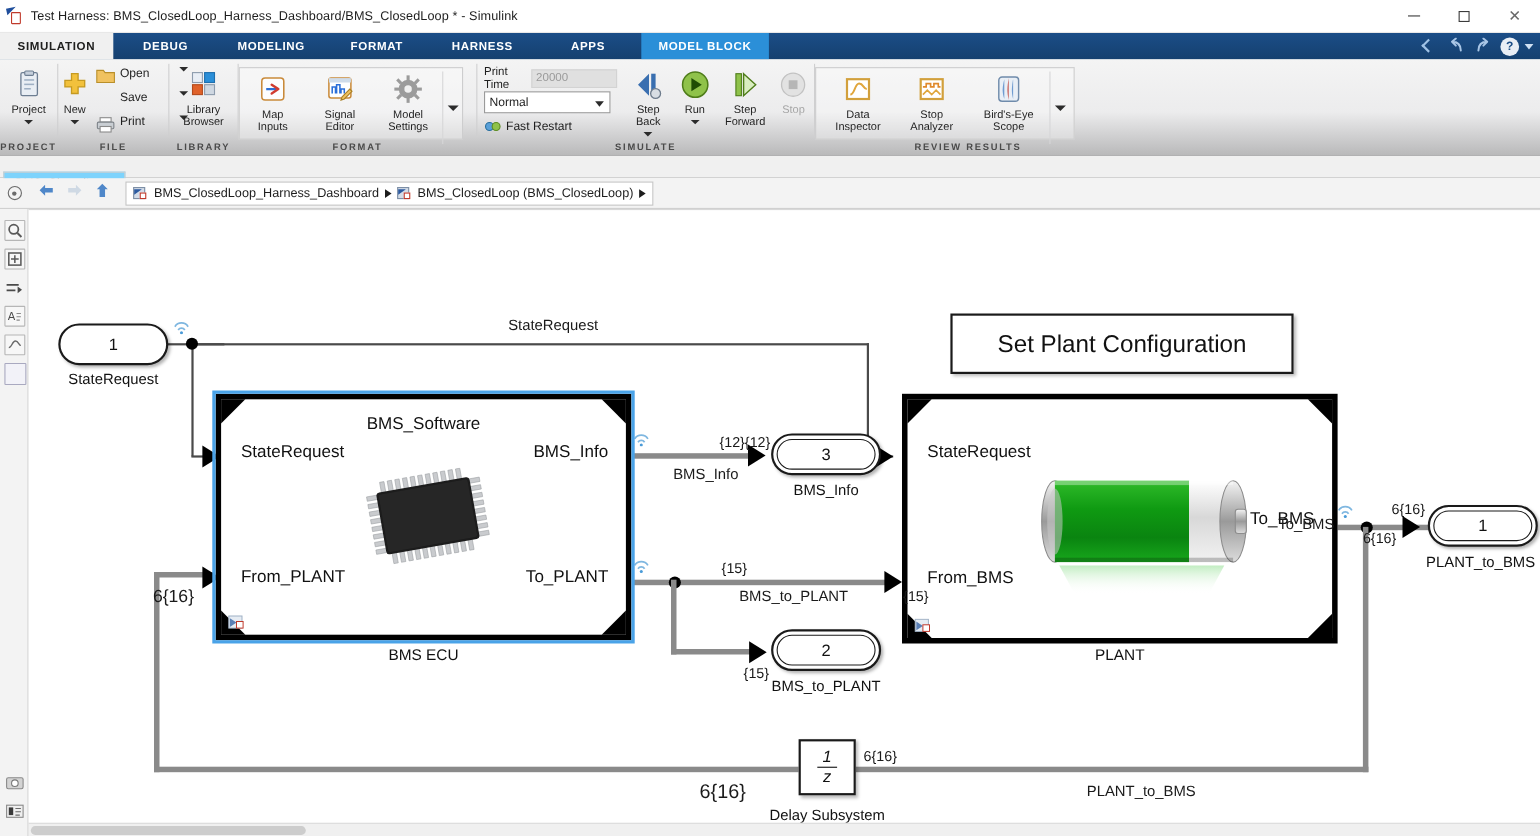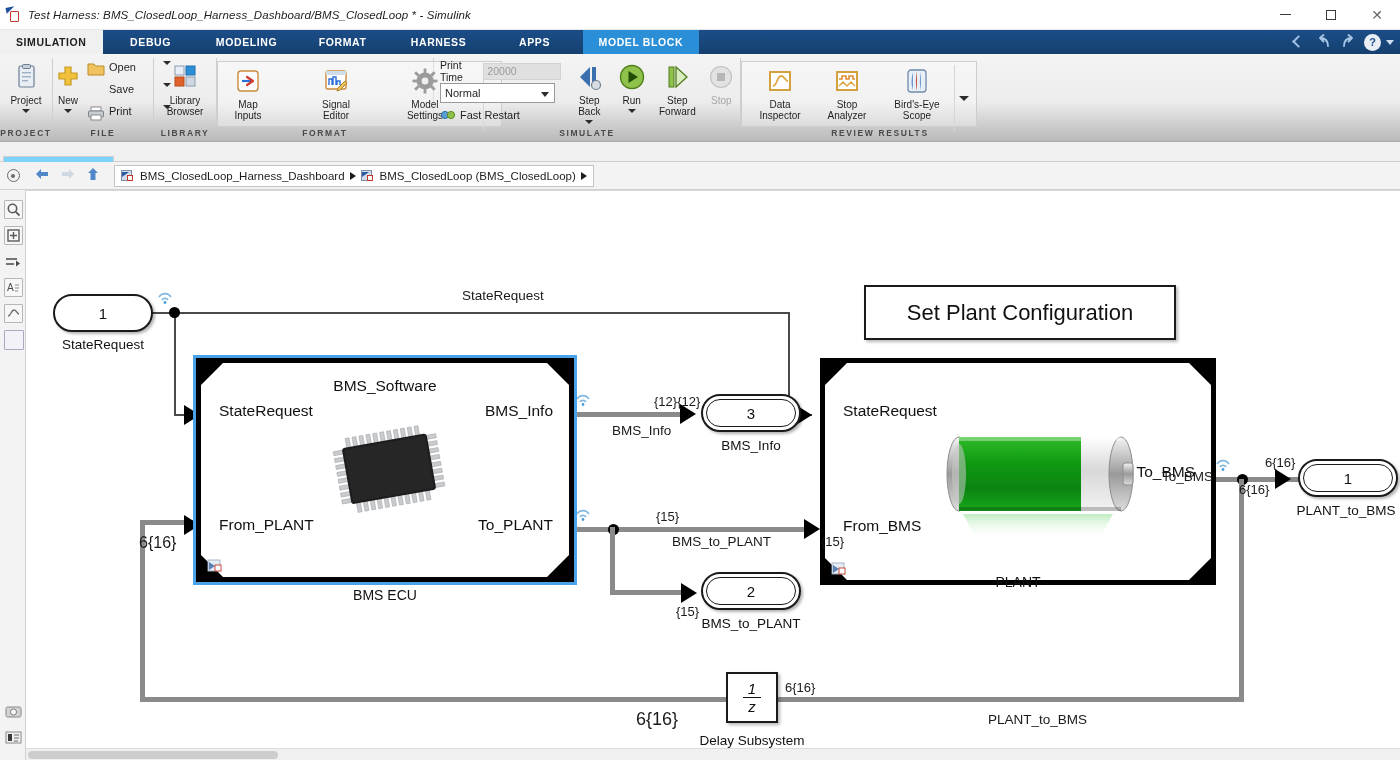--- a/index.html
+++ b/index.html
@@ -14,21 +14,21 @@
   .titlebar {
     position: absolute; left: 0; top: 0; width: 1400px; height: 30px;
     background: #ffffff; border-bottom: 1px solid #e8e8e8;
     display: flex; align-items: center;
   }
   .title-icon { width: 16px; height: 16px; margin: 0 6px 0 6px; position: relative; flex: none; }
   .title-icon .bird { position: absolute; left: 0; top: 0; width: 0; height: 0;
     border-left: 9px solid #1f4e9c; border-bottom: 6px solid transparent; transform: rotate(-12deg); }
   .title-icon .doc { position: absolute; left: 4px; top: 4px; width: 9px; height: 11px;
     background: #fff; border: 1.5px solid #c0392b; border-radius: 1px; }
-  .title-text { font-size: 11.5px; color: #1d1d1d; letter-spacing: 0.1px; font-style: italic; }
+  .title-text { font-size: 11.5px; color: #1d1d1d; letter-spacing: 0.1px; }
   .win-ctrls { margin-left: auto; display: flex; height: 30px; }
   .win-btn { width: 46px; height: 30px; display: flex; align-items: center; justify-content: center;
     color: #3b3b3b; font-size: 13px; }
   .win-btn .minus { width: 11px; height: 1px; background: #3b3b3b; }
   .win-btn .sq { width: 10px; height: 10px; border: 1px solid #3b3b3b; }
   .win-btn .xx { font-size: 14px; line-height: 1; color: #6a6a6a; font-family: "DejaVu Sans", sans-serif; }
 
   
   .tabstrip {
     position: absolute; left: 0; top: 30px; width: 1400px; height: 24px;
@@ -72,21 +72,21 @@
 
   .ic { width: 30px; height: 30px; position: relative; }
 
   .file-col { display: flex; flex-direction: column; justify-content: center; padding: 3px 4px 0 4px; gap: 2px; }
   .file-row { display: flex; align-items: flex-start; height: 20px; }
   .file-row .fl { font-size: 11px; color: #1f1f1f; margin-left: 4px; min-width: 44px; }
   .file-row .fcaret { width: 0; height: 0; border-left: 4px solid transparent; border-right: 4px solid transparent;
     border-top: 4px solid #2b2b2b; margin-left: 10px; }
 
   .prepare-box { border: 1px solid #cdcdce; background: rgba(255,255,255,0.35); height: 66px;
-    margin-top: 3px; display: flex; align-items: flex-start; gap: 27px; }
+    margin-top: 3px; display: flex; align-items: flex-start; }
   .rib-more { width: 18px; height: 66px; margin-top: 3px; display: flex; align-items: center; justify-content: center;
     border-left: 1px solid #d6d6d7; }
   .rib-more .cdown { width: 0; height: 0; border-left: 5px solid transparent; border-right: 5px solid transparent;
     border-top: 5px solid #2b2b2b; }
 
   .sim-col { padding: 4px 6px 0 6px; display: flex; flex-direction: column; gap: 3px; }
   .stoptime-row { display: flex; align-items: center; height: 18px; }
   .stoptime-row .lab { font-size: 10.5px; color: #1f1f1f; margin-right: 4px; }
   .stoptime-inp { width: 92px; height: 17px; background: #e0e0e0; border: 1px solid #d3d3d3;
     font-size: 10.5px; color: #9a9a9a; padding: 0 3px; line-height: 15px; }
@@ -771,21 +771,21 @@
           </svg>
         </span>
         <span class="badge">
           <svg width="16" height="14" viewBox="0 0 16 14">
               <rect x="1" y="1" width="12" height="11" fill="#e6ecf3" stroke="#9fb0c4" stroke-width="0.9"></rect>
               <path d="M2 3 l6 4 l-6 4 z" fill="#5a7fb5"></path>
               <rect x="8" y="6" width="6" height="6" fill="#fff" stroke="#c0392b" stroke-width="0.9"></rect>
             </svg>
         </span>
       </div>
-      <div class="mref-caption" style="left:794px;top:383px;width:396px">PLANT</div>
+      <div class="mref-caption" style="left:794px;top:396px;width:396px">PLANT</div>
 
       <div class="annot-box" style="left:838px;top:94px;width:312px;height:55px">
         <span>Set Plant Configuration</span>
       </div>
 
       <div class="port-block dbl" style="left:675px;top:203px;width:100px;height:38px">
         <span>3</span>
       </div>
       <div class="port-caption" style="left:658px;top:247px;width:134px">BMS_Info</div>
 

